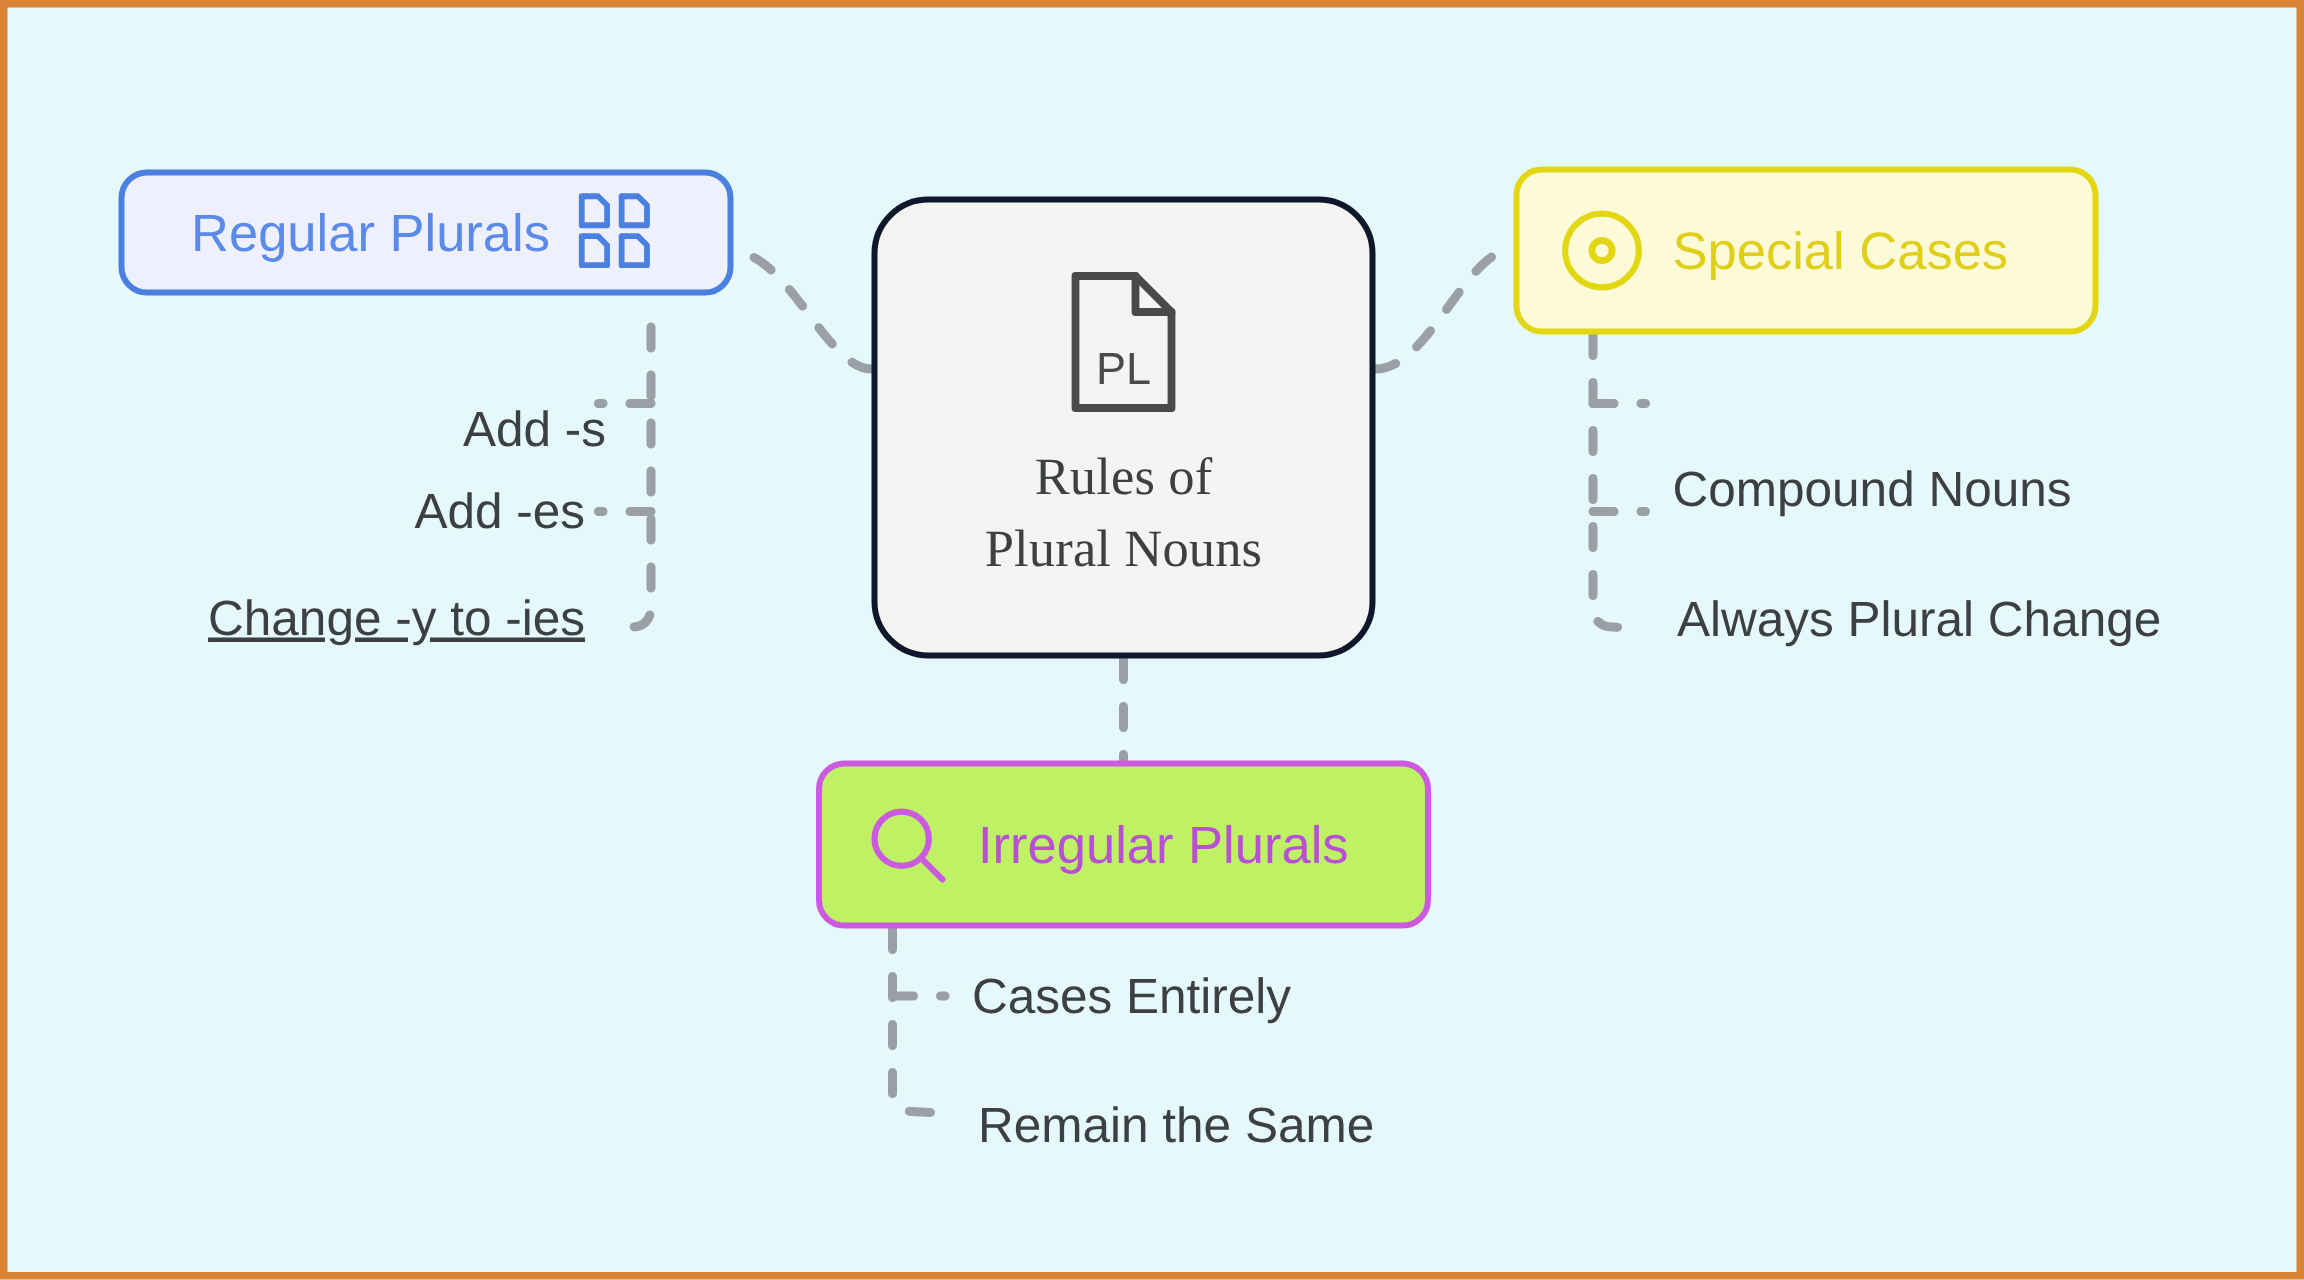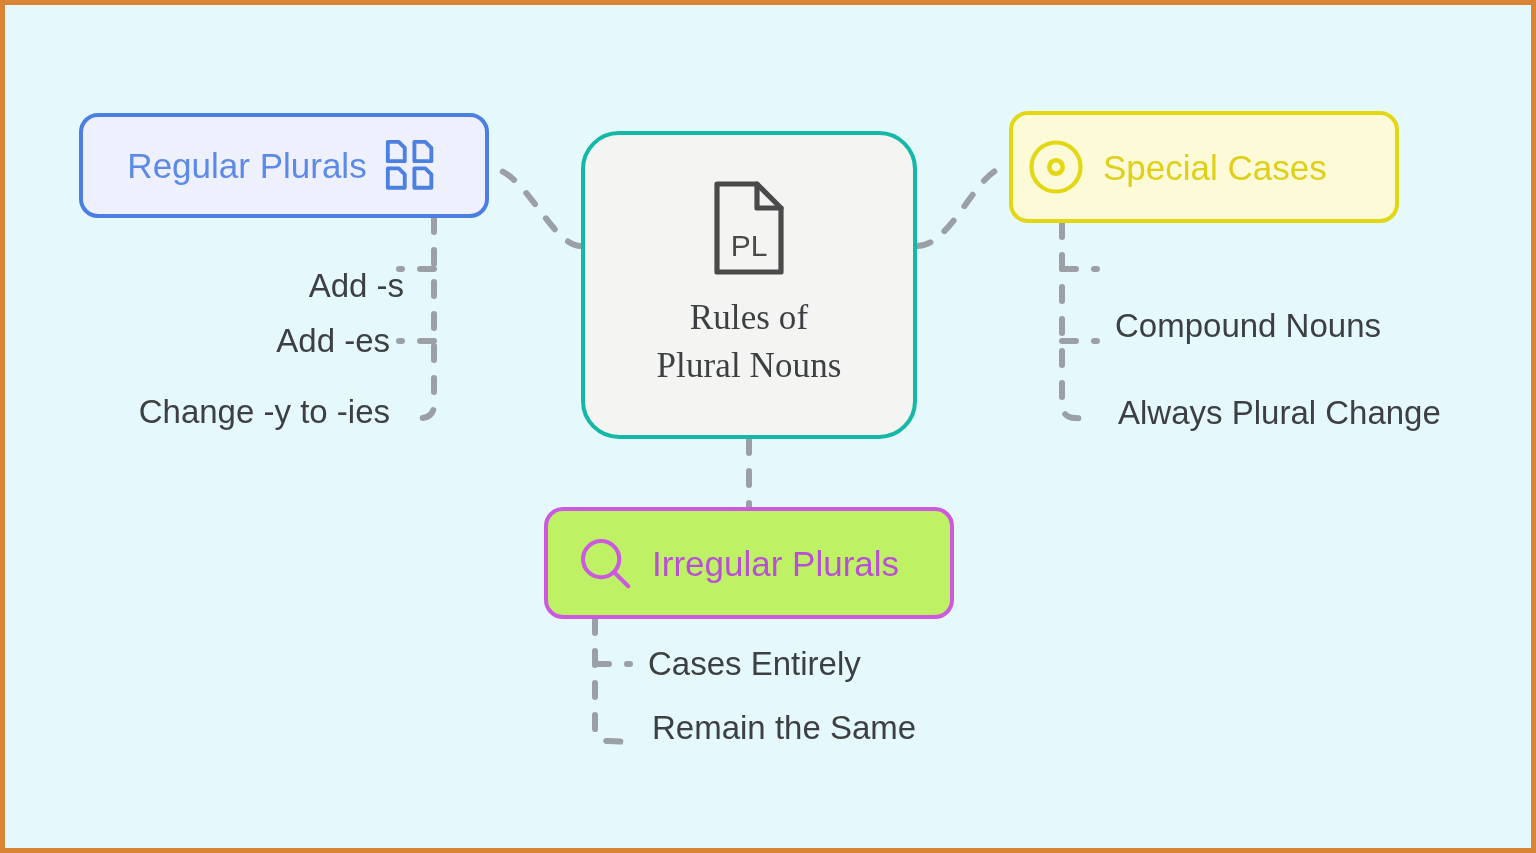--- a/index.html
+++ b/index.html
@@ -41,21 +41,21 @@
     justify-content: center;
   }
 
   
   #central-node {
     left: 576px;
     top: 126px;
     width: 336px;
     height: 308px;
     background: #f4f4f2;
-    border: 4px solid #14b8a6;
+    border: 4px solid #0f172a;
     border-radius: 38px;
     flex-direction: column;
     gap: 8px;
   }
   #central-node .doc-icon { margin-bottom: 10px; }
   #central-node .central-label {
     color: #3d4043;
     font-size: 35px;
     line-height: 1.38;
     text-align: center;
@@ -78,36 +78,36 @@
   .branch-label {
     font-size: 35px;
     line-height: 1;
     white-space: nowrap;
   }
 
   #node-regular {
     left: 74px;
     top: 108px;
     width: 410px;
-    height: 105px;
+    height: 84px;
     background: #eef1fd;
     border-color: #4b7fe0;
     justify-content: center;
   }
   #node-regular .branch-label { color: #5b8ae8; }
 
   #node-special {
     left: 1004px;
     top: 106px;
     width: 390px;
     height: 112px;
     background: #fdfbd7;
     border-color: #e3d714;
     justify-content: flex-start;
-    padding-left: 12px;
+    padding-left: 24px;
   }
   #node-special .branch-label { color: #e0cf18; }
 
   #node-irregular {
     left: 539px;
     top: 502px;
     width: 410px;
     height: 112px;
     background: #bef264;
     border-color: #cb5ae0;
@@ -121,28 +121,28 @@
     position: absolute;
     font-size: 33px;
     color: #3d4043;
     line-height: 1;
     white-space: nowrap;
   }
   .leaf.right-aligned { text-align: right; }
 
   .leaf-l0 { left: 0px;  top: 264px; width: 385px; margin-left: 14px; }
   .leaf-l1 { left: 0px;  top: 319px; width: 385px; }
-  .leaf-l2 { left: 0px;  top: 390px; width: 385px; }
+  .leaf-l2 { left: 0px;  top: 390px; width: 385px; text-decoration: underline; }
 
   .leaf-r0 { left: 1110px; top: 248px; }
   .leaf-r1 { left: 1110px; top: 304px; }
   .leaf-r2 { left: 1113px; top: 391px; }
 
   .leaf-b0 { left: 643px; top: 642px; }
-  .leaf-b1 { left: 647px; top: 706px; }
+  .leaf-b1 { left: 647px; top: 728px; }
 
   .icon-svg { display: block; }
 </style>
 </head>
 <body>
 
 <div id="canvas">
 
   <svg id="edges" viewBox="0 0 1536 853" xmlns="http://www.w3.org/2000/svg">
     <g fill="none" stroke="#9aa0a6" stroke-width="6" stroke-linecap="round" stroke-dasharray="14 18">

